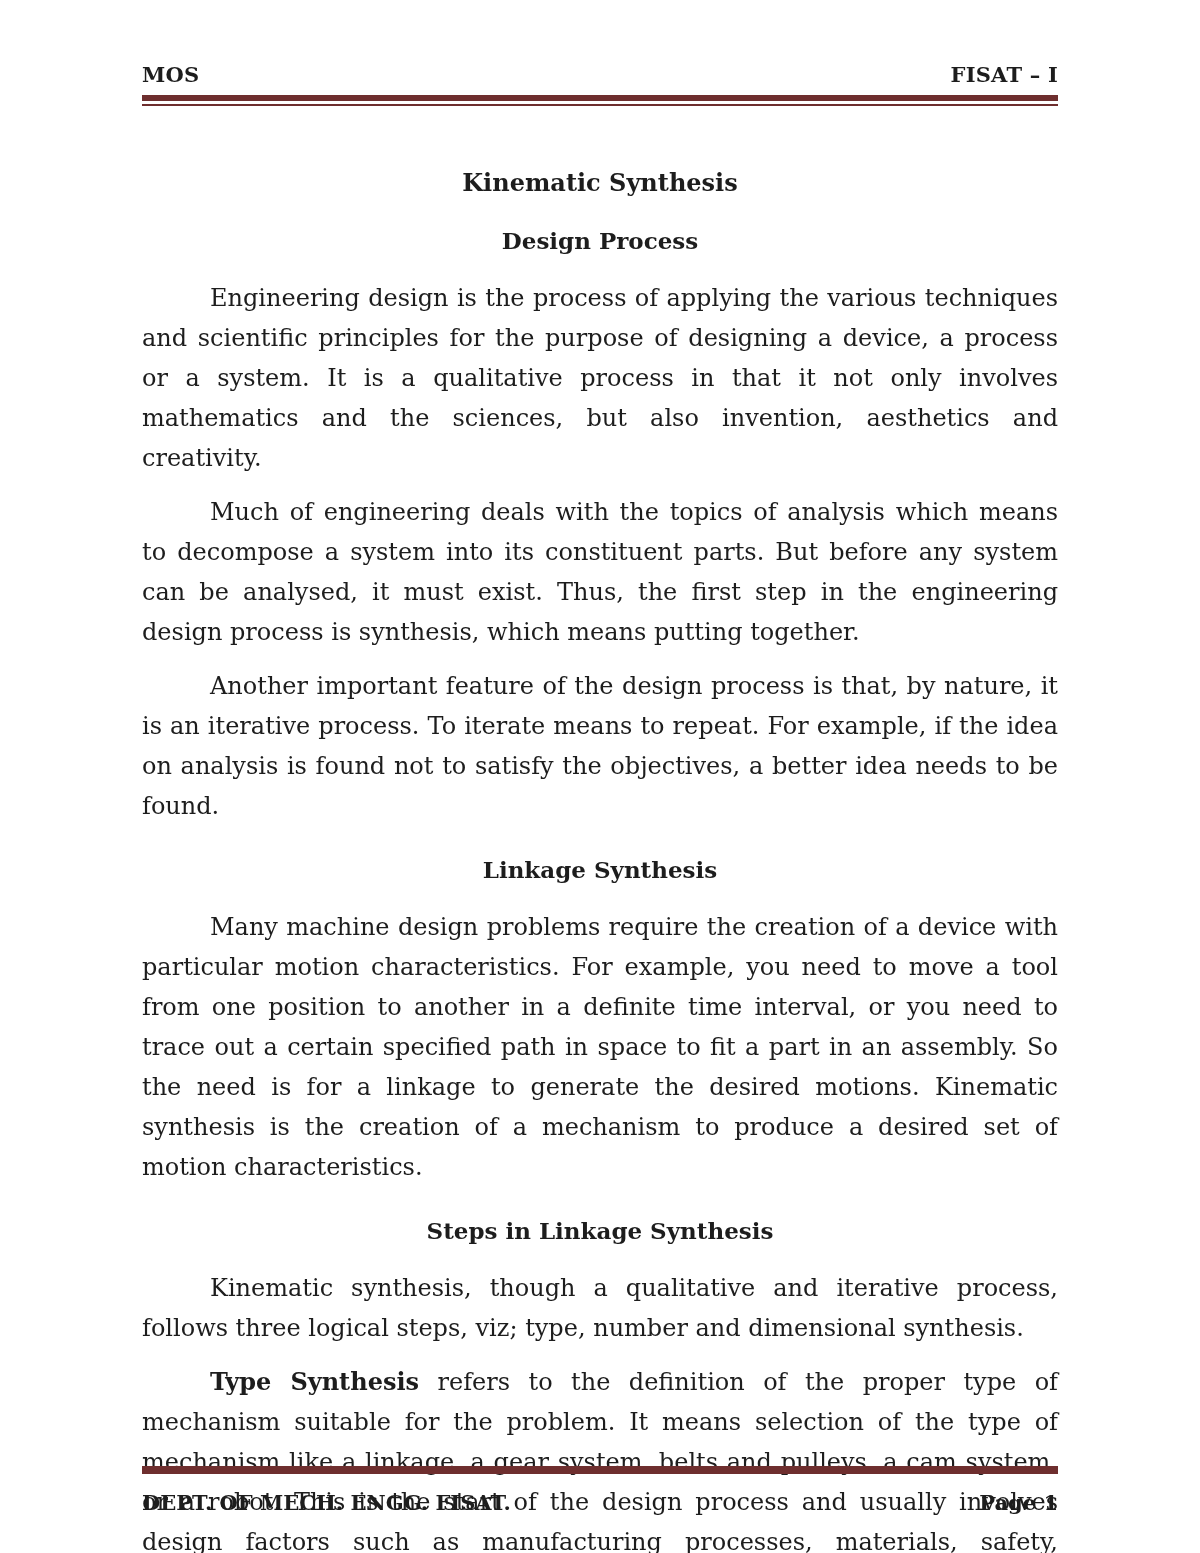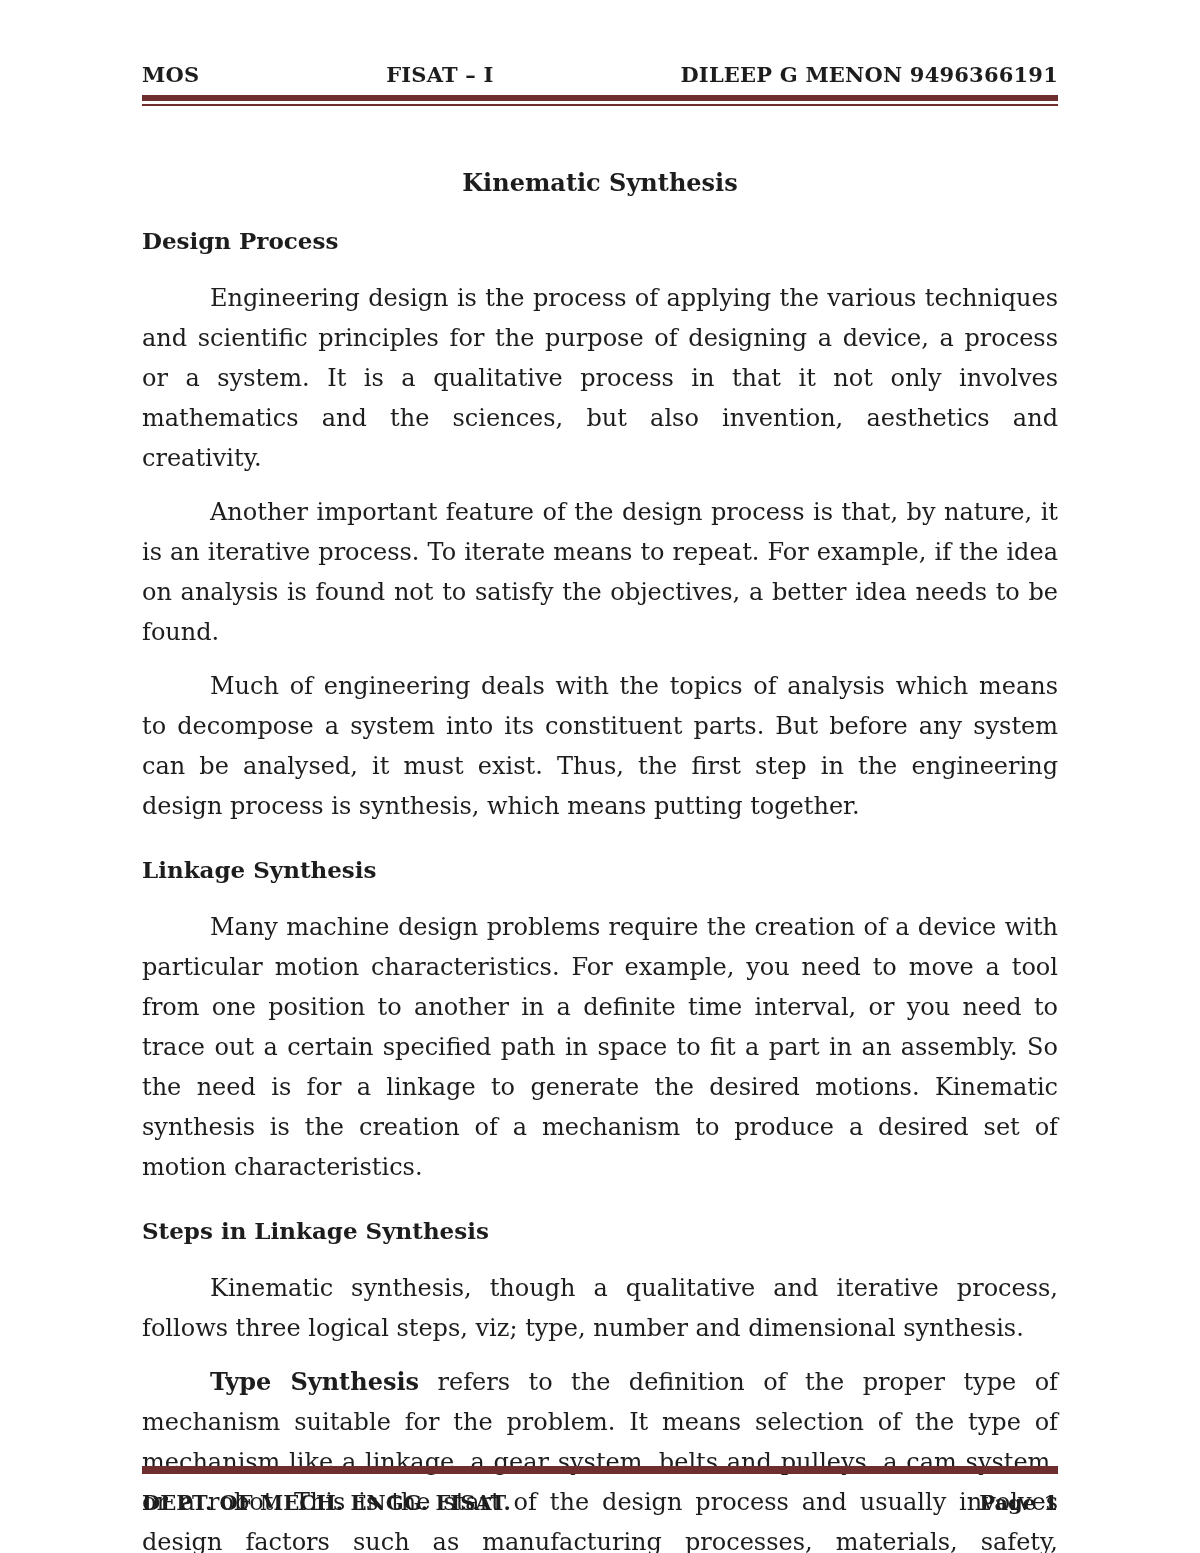--- a/index.html
+++ b/index.html
@@ -29,20 +29,21 @@
     text-align: center;
     font-size: 24px;
     font-weight: bold;
     margin-top: 62px;
   }
   h2.section-heading {
     font-size: 23px;
     font-weight: bold;
     margin-top: 30px;
     margin-bottom: 24px;
+    text-align: center;
   }
   p.para {
     font-size: 24px;
     line-height: 40px;
     text-align: justify;
     text-indent: 68px;
     margin-bottom: 14px;
   }
   p.para strong { font-weight: bold; }
   .footer {
@@ -64,33 +65,32 @@
 </style>
 </head>
 <body>
 
 <div class="page">
 
   <div class="margins">
     <div class="header-row">
       <span>MOS</span>
       <span>FISAT – I</span>
-      <span>DILEEP G MENON 9496366191</span>
     </div>
     <div class="rule-thick"></div>
     <div class="rule-thin"></div>
   </div>
 
   <div class="margins">
     <h1 class="doc-title">Kinematic Synthesis</h1>
 
     <h2 class="section-heading">Design Process</h2>
     <p class="para">Engineering design is the process of applying the various techniques and scientific principles for the purpose of designing a device, a process or a system. It is a qualitative process in that it not only involves mathematics and the sciences, but also invention, aesthetics and creativity.</p>
+    <p class="para">Much of engineering deals with the topics of analysis which means to decompose a system into its constituent parts. But before any system can be analysed, it must exist. Thus, the first step in the engineering design process is synthesis, which means putting together.</p>
     <p class="para">Another important feature of the design process is that, by nature, it is an iterative process. To iterate means to repeat. For example, if the idea on analysis is found not to satisfy the objectives, a better idea needs to be found.</p>
-    <p class="para">Much of engineering deals with the topics of analysis which means to decompose a system into its constituent parts. But before any system can be analysed, it must exist. Thus, the first step in the engineering design process is synthesis, which means putting together.</p>
 
     <h2 class="section-heading">Linkage Synthesis</h2>
     <p class="para">Many machine design problems require the creation of a device with particular motion characteristics. For example, you need to move a tool from one position to another in a definite time interval, or you need to trace out a certain specified path in space to fit a part in an assembly. So the need is for a linkage to generate the desired motions. Kinematic synthesis is the creation of a mechanism to produce a desired set of motion characteristics.</p>
 
     <h2 class="section-heading">Steps in Linkage Synthesis</h2>
     <p class="para">Kinematic synthesis, though a qualitative and iterative process, follows three logical steps, viz; type, number and dimensional synthesis.</p>
     <p class="para"><strong>Type Synthesis</strong><span> refers to the definition of the proper type of mechanism suitable for the problem. It means selection of the type of mechanism like a linkage, a gear system, belts and pulleys, a cam system, or a robot. This is the start of the design process and usually involves design factors such as manufacturing processes, materials, safety, reliability, space and economics. Kinematics is only slightly involved in type synthesis.</span></p>
   </div>
 
   <div class="footer">

